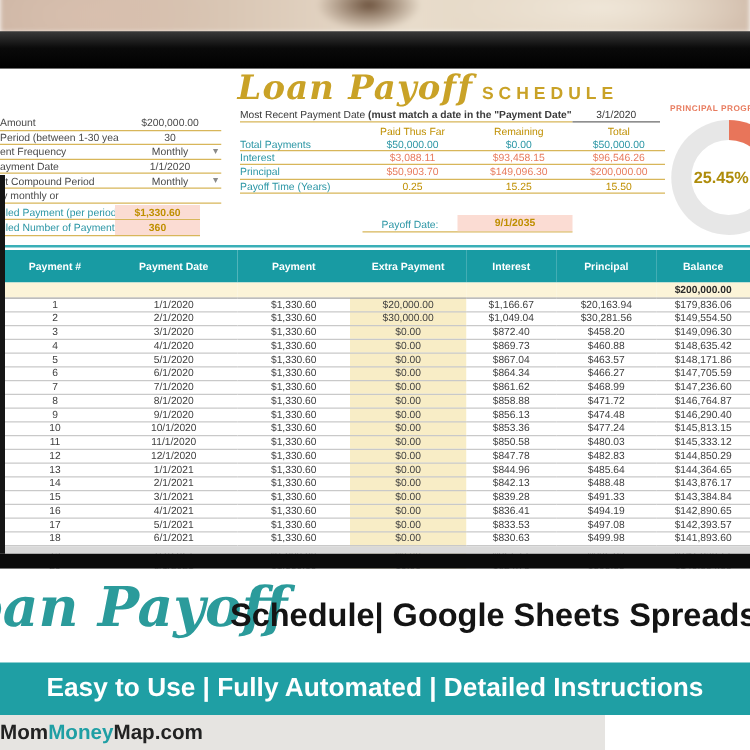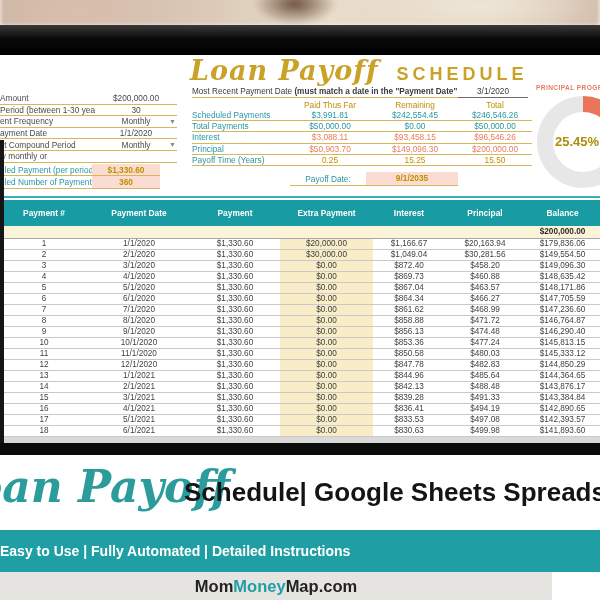--- a/index.html
+++ b/index.html
@@ -35,21 +35,21 @@
   .input-row .dd{position:absolute;right:1px;color:#8a8a8a;font-size:7px;}
   .sched{position:absolute;left:0;top:109px;width:160px;}
   .sched .input-row{height:12.4px;border-bottom:1px solid var(--line-tan);}
   .sched .lbl{flex:0 0 92px;color:var(--teal-label);}
   .sched .val{background:var(--pink-bg);color:var(--gold);font-weight:bold;height:100%;line-height:12px;}
 
   
   .title{position:absolute;left:190px;top:0px;display:flex;align-items:baseline;height:32px;}
   .title .script{font-family:"DejaVu Serif",serif;font-style:italic;font-weight:bold;
     font-size:27px;color:var(--title-gold);letter-spacing:1px;}
-  .title .caps{font-size:18px;font-weight:bold;color:var(--title-gold);letter-spacing:4px;margin-left:18px;}
+  .title .caps{font-size:14px;font-weight:bold;color:var(--title-gold);letter-spacing:4px;margin-left:7px;}
 
   
   .mrpd{position:absolute;left:192px;top:31px;width:348px;display:flex;font-size:8.2px;color:#3a3a3a;height:12px;align-items:flex-end;}
   .mrpd .lab{flex:0 0 266px;border-bottom:1px solid var(--line-tan);white-space:nowrap;overflow:hidden;padding-bottom:1px;}
   .mrpd .lab b{font-weight:bold;}
   .mrpd .value{flex:0 0 70px;text-align:center;border-bottom:1px solid #6b6b6b;padding-bottom:1px;}
 
   
   .summary{position:absolute;left:192px;top:44px;width:340px;font-size:8.3px;}
   .sum-header{display:flex;height:11px;align-items:center;}
@@ -88,23 +88,23 @@
   col.c0{width:88px;}col.c1{width:102px;}col.c2{width:90px;}col.c3{width:93px;}
   col.c4{width:72px;}col.c5{width:80px;}col.c6{width:75px;}
 
   
   .banner-white{position:absolute;left:0;top:455px;width:600px;height:75px;background:#fff;overflow:hidden;}
   .banner-white .script{position:absolute;left:-58px;top:6px;font-family:"DejaVu Serif",serif;
     font-style:italic;font-weight:bold;font-size:44px;color:var(--script-teal);white-space:nowrap;}
   .banner-white .head{position:absolute;left:184px;top:22px;font-size:26px;font-weight:bold;
     color:#141414;white-space:nowrap;letter-spacing:0px;}
   .banner-teal{position:absolute;left:0;top:530px;width:600px;height:42px;background:var(--teal);
-    color:#fff;font-size:14px;font-weight:bold;line-height:42px;white-space:nowrap;}
-  .banner-gray{position:absolute;left:0;top:572px;width:552px;height:28px;background:#E6E4E1;
-    text-align:center;line-height:28px;font-size:16.5px;font-weight:bold;color:#222;}
+    color:#fff;font-size:21px;font-weight:bold;text-align:center;line-height:42px;white-space:nowrap;}
+  .banner-gray{position:absolute;left:0;top:572px;width:484px;height:28px;background:#E6E4E1;
+    text-align:left;line-height:28px;font-size:16.5px;font-weight:bold;color:#222;}
   .banner-gray .money{color:var(--teal);}
 </style>
 </head>
 <body>
 
 <div class="photo"></div>
 <div class="bezel-top"></div>
 
 <div class="screen">
   <div class="title">
@@ -157,26 +157,20 @@
   </div>
 
   <div class="summary">
     <div class="sum-header">
         <span class="sum-sp"></span>
         <span class="sum-h">Paid Thus Far</span>
         <span class="sum-h">Remaining</span>
         <span class="sum-h">Total</span>
       </div>
     <div>
-        <div class="sum-row">
-          <span class="sum-lbl">Scheduled Payments</span>
-          <span class="sum-v teal">$3,991.81</span>
-          <span class="sum-v teal">$242,554.45</span>
-          <span class="sum-v teal">$246,546.26</span>
-        </div>
         <div class="sum-row">
           <span class="sum-lbl">Total Payments</span>
           <span class="sum-v teal">$50,000.00</span>
           <span class="sum-v teal">$0.00</span>
           <span class="sum-v teal">$50,000.00</span>
         </div>
         <div class="sum-row">
           <span class="sum-lbl">Interest</span>
           <span class="sum-v coral">$3,088.11</span>
           <span class="sum-v coral">$93,458.15</span>

